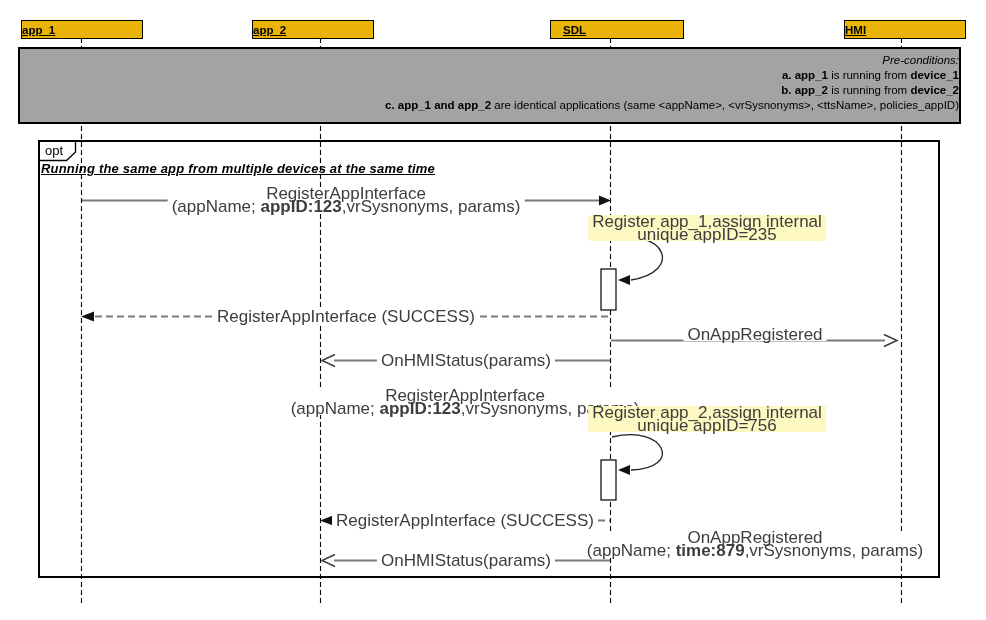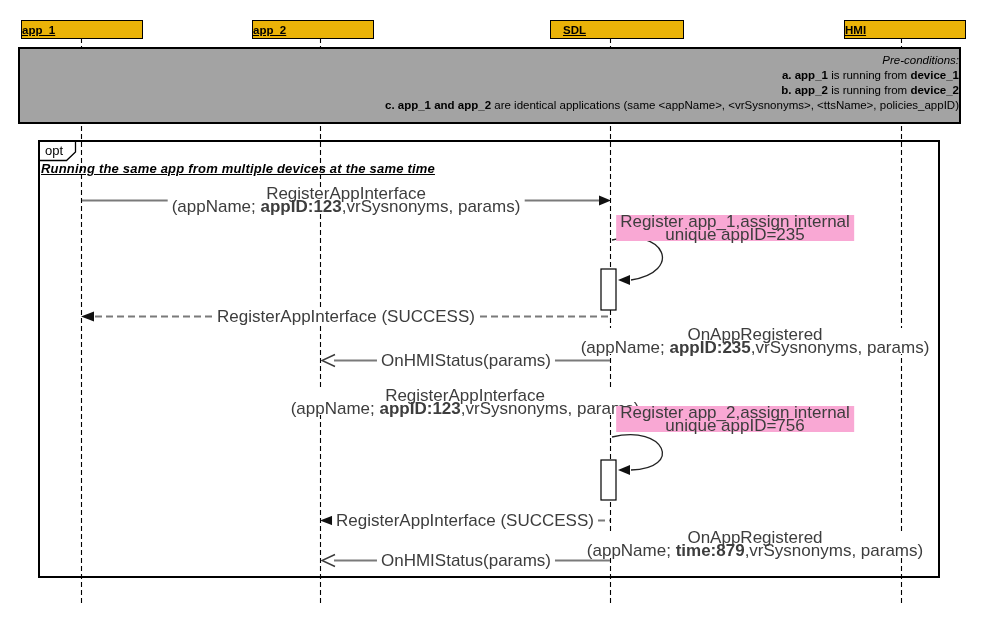--- a/index.html
+++ b/index.html
@@ -41,21 +41,21 @@
     letter-spacing:.2px;
   }
 
   
   .lbl{
     position:absolute;z-index:2;transform:translateX(-50%);
     background:#fff;white-space:nowrap;text-align:center;
     font-size:17px;line-height:13px;color:#3d3d3d;padding:0 4px;
   }
   .lbl b{color:#3d3d3d;}
-  .note{background:#f9a8d4;margin-left:28px;}
+  .note{background:#fef9c3;}
 </style>
 </head>
 <body>
 
 <div id="canvas">
 
   <svg width="986" height="620" viewBox="0 0 986 620">
 
     <line x1="81.5" y1="38" x2="81.5" y2="605" stroke="#000" stroke-width="1.1" stroke-dasharray="5,3"></line>
     <line x1="320.5" y1="38" x2="320.5" y2="605" stroke="#000" stroke-width="1.1" stroke-dasharray="5,3"></line>
@@ -131,21 +131,20 @@
     <div>Register app_1,assign internal</div>
     <div>unique appID=235</div>
   </div>
 
   <div class="lbl" style="left:346px;top:310px;">
     <span>RegisterAppInterface (SUCCESS)</span>
   </div>
 
   <div class="lbl" style="left:755px;top:328px;">
     <div>OnAppRegistered</div>
-    <div><span>(appName; </span><b>appID:235</b><span>,vrSysnonyms, params)</span></div>
   </div>
 
   <div class="lbl" style="left:466px;top:354px;">
     <span>OnHMIStatus(params)</span>
   </div>
 
   <div class="lbl" style="left:465px;top:389px;">
     <div>RegisterAppInterface</div>
     <div><span>(appName; </span><b>appID:123</b><span>,vrSysnonyms, params)</span></div>
   </div>

